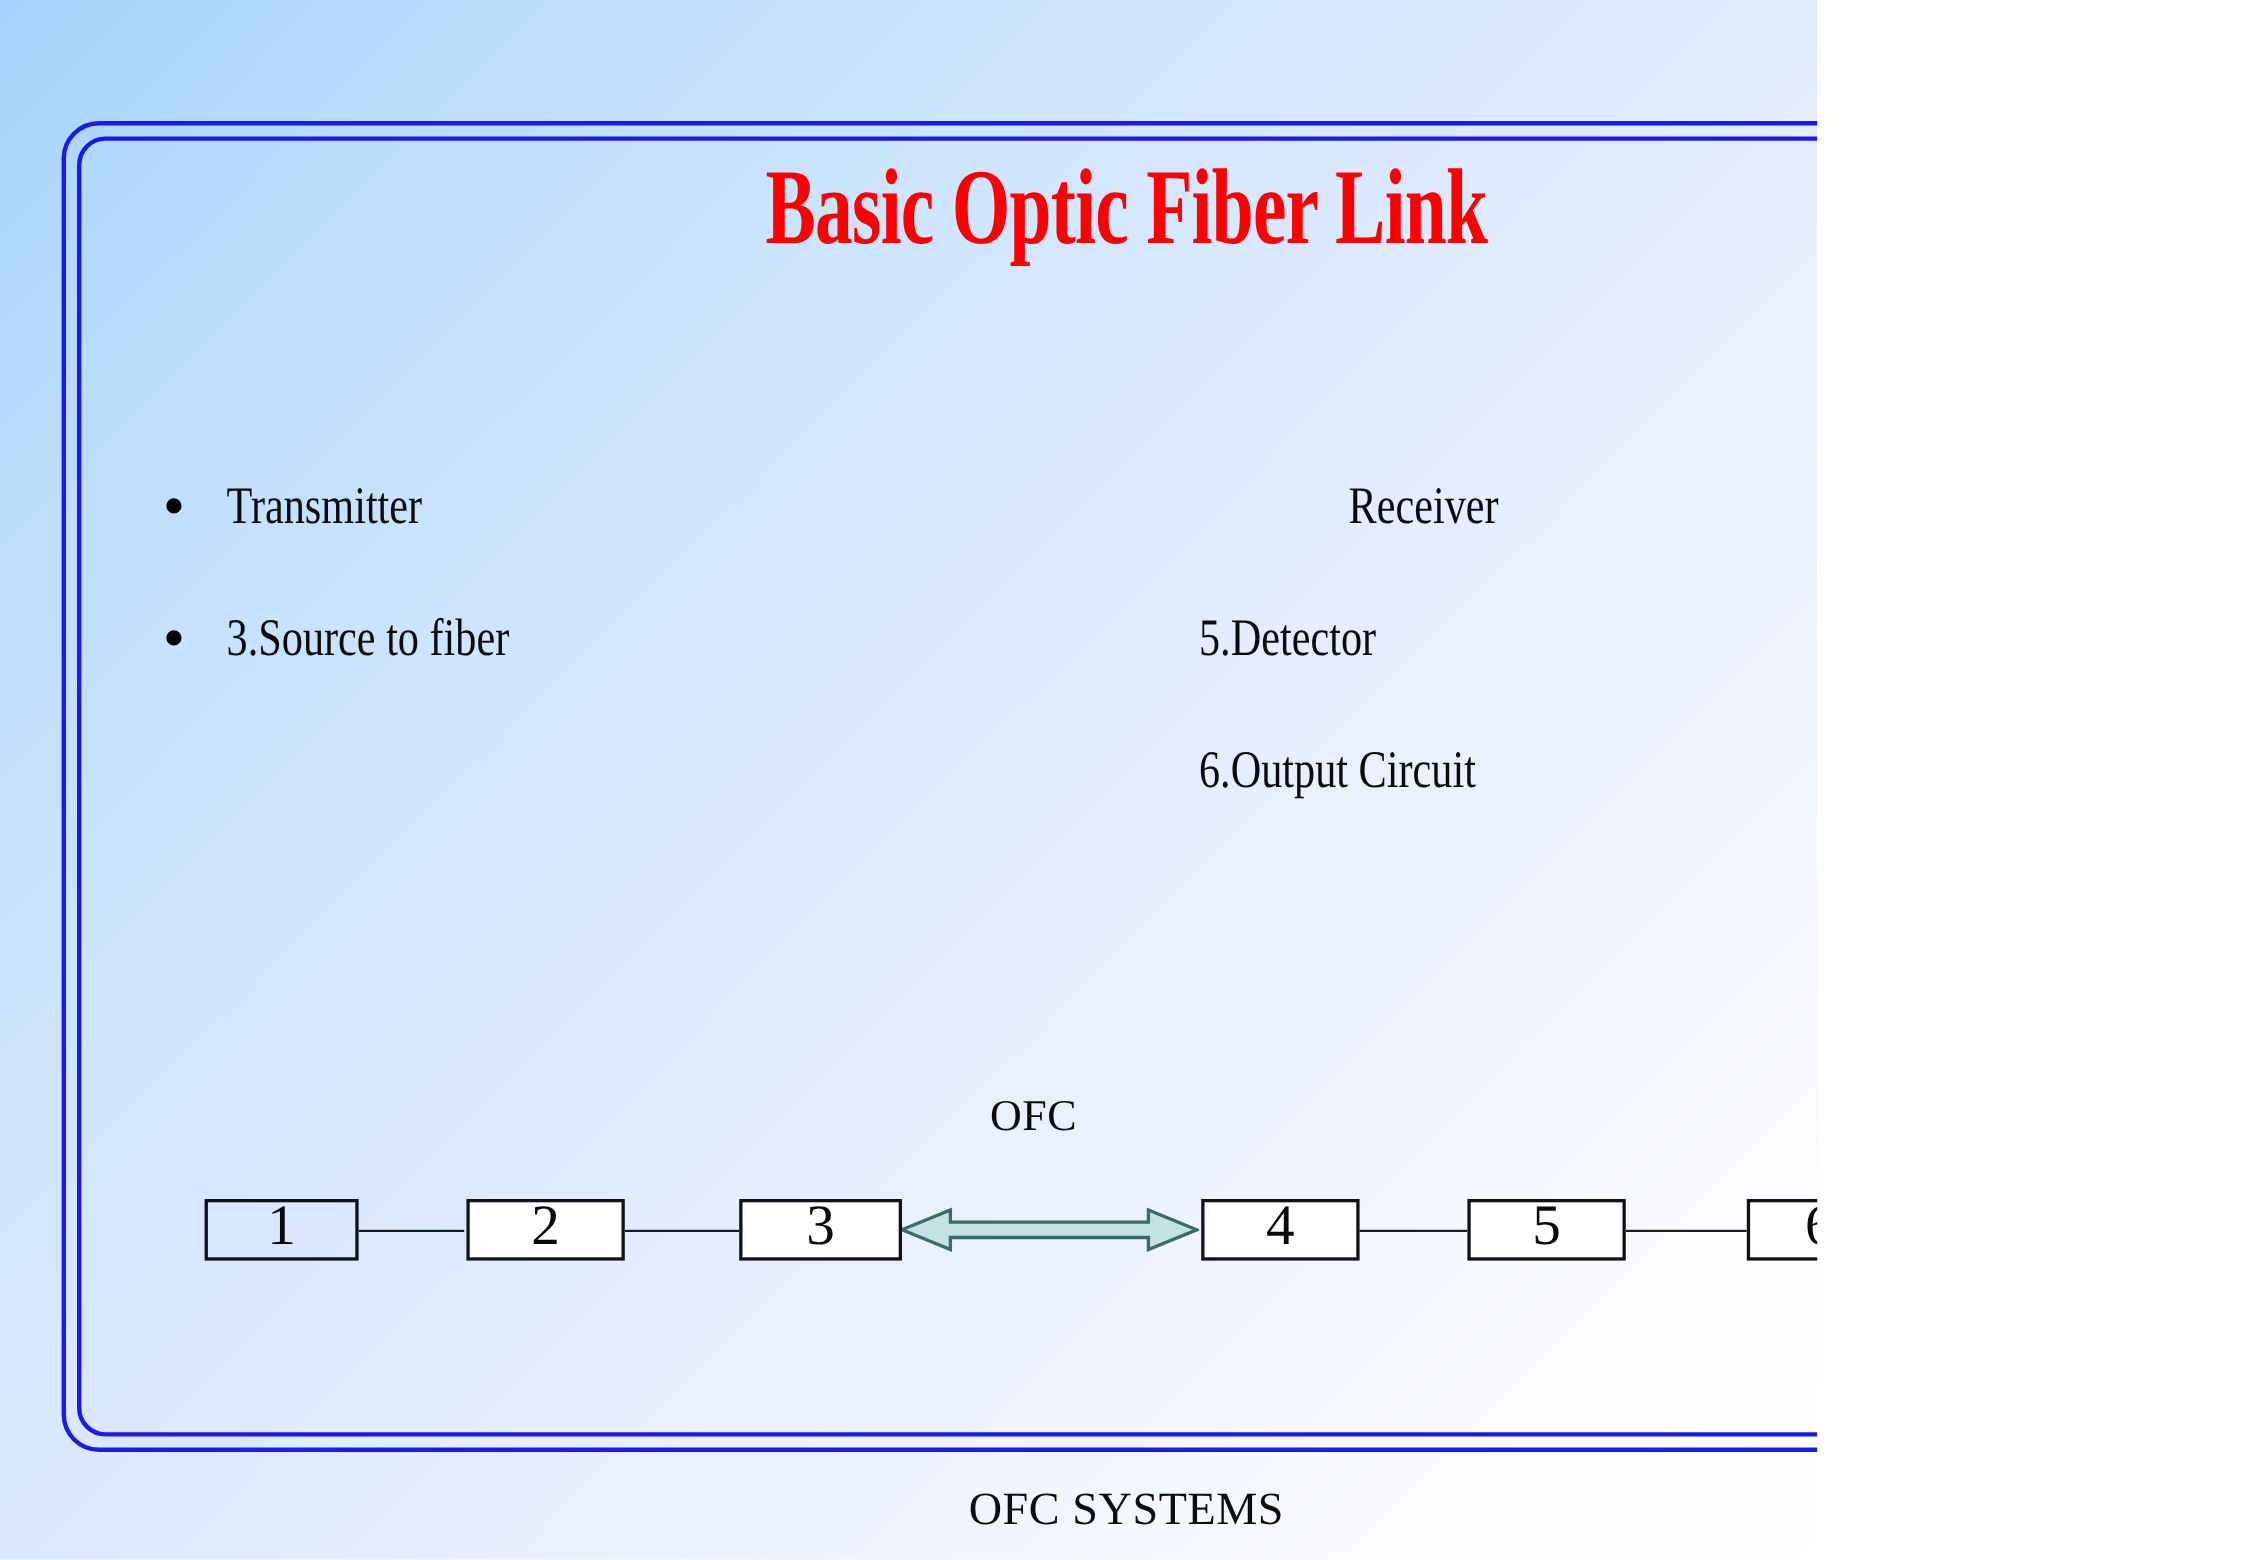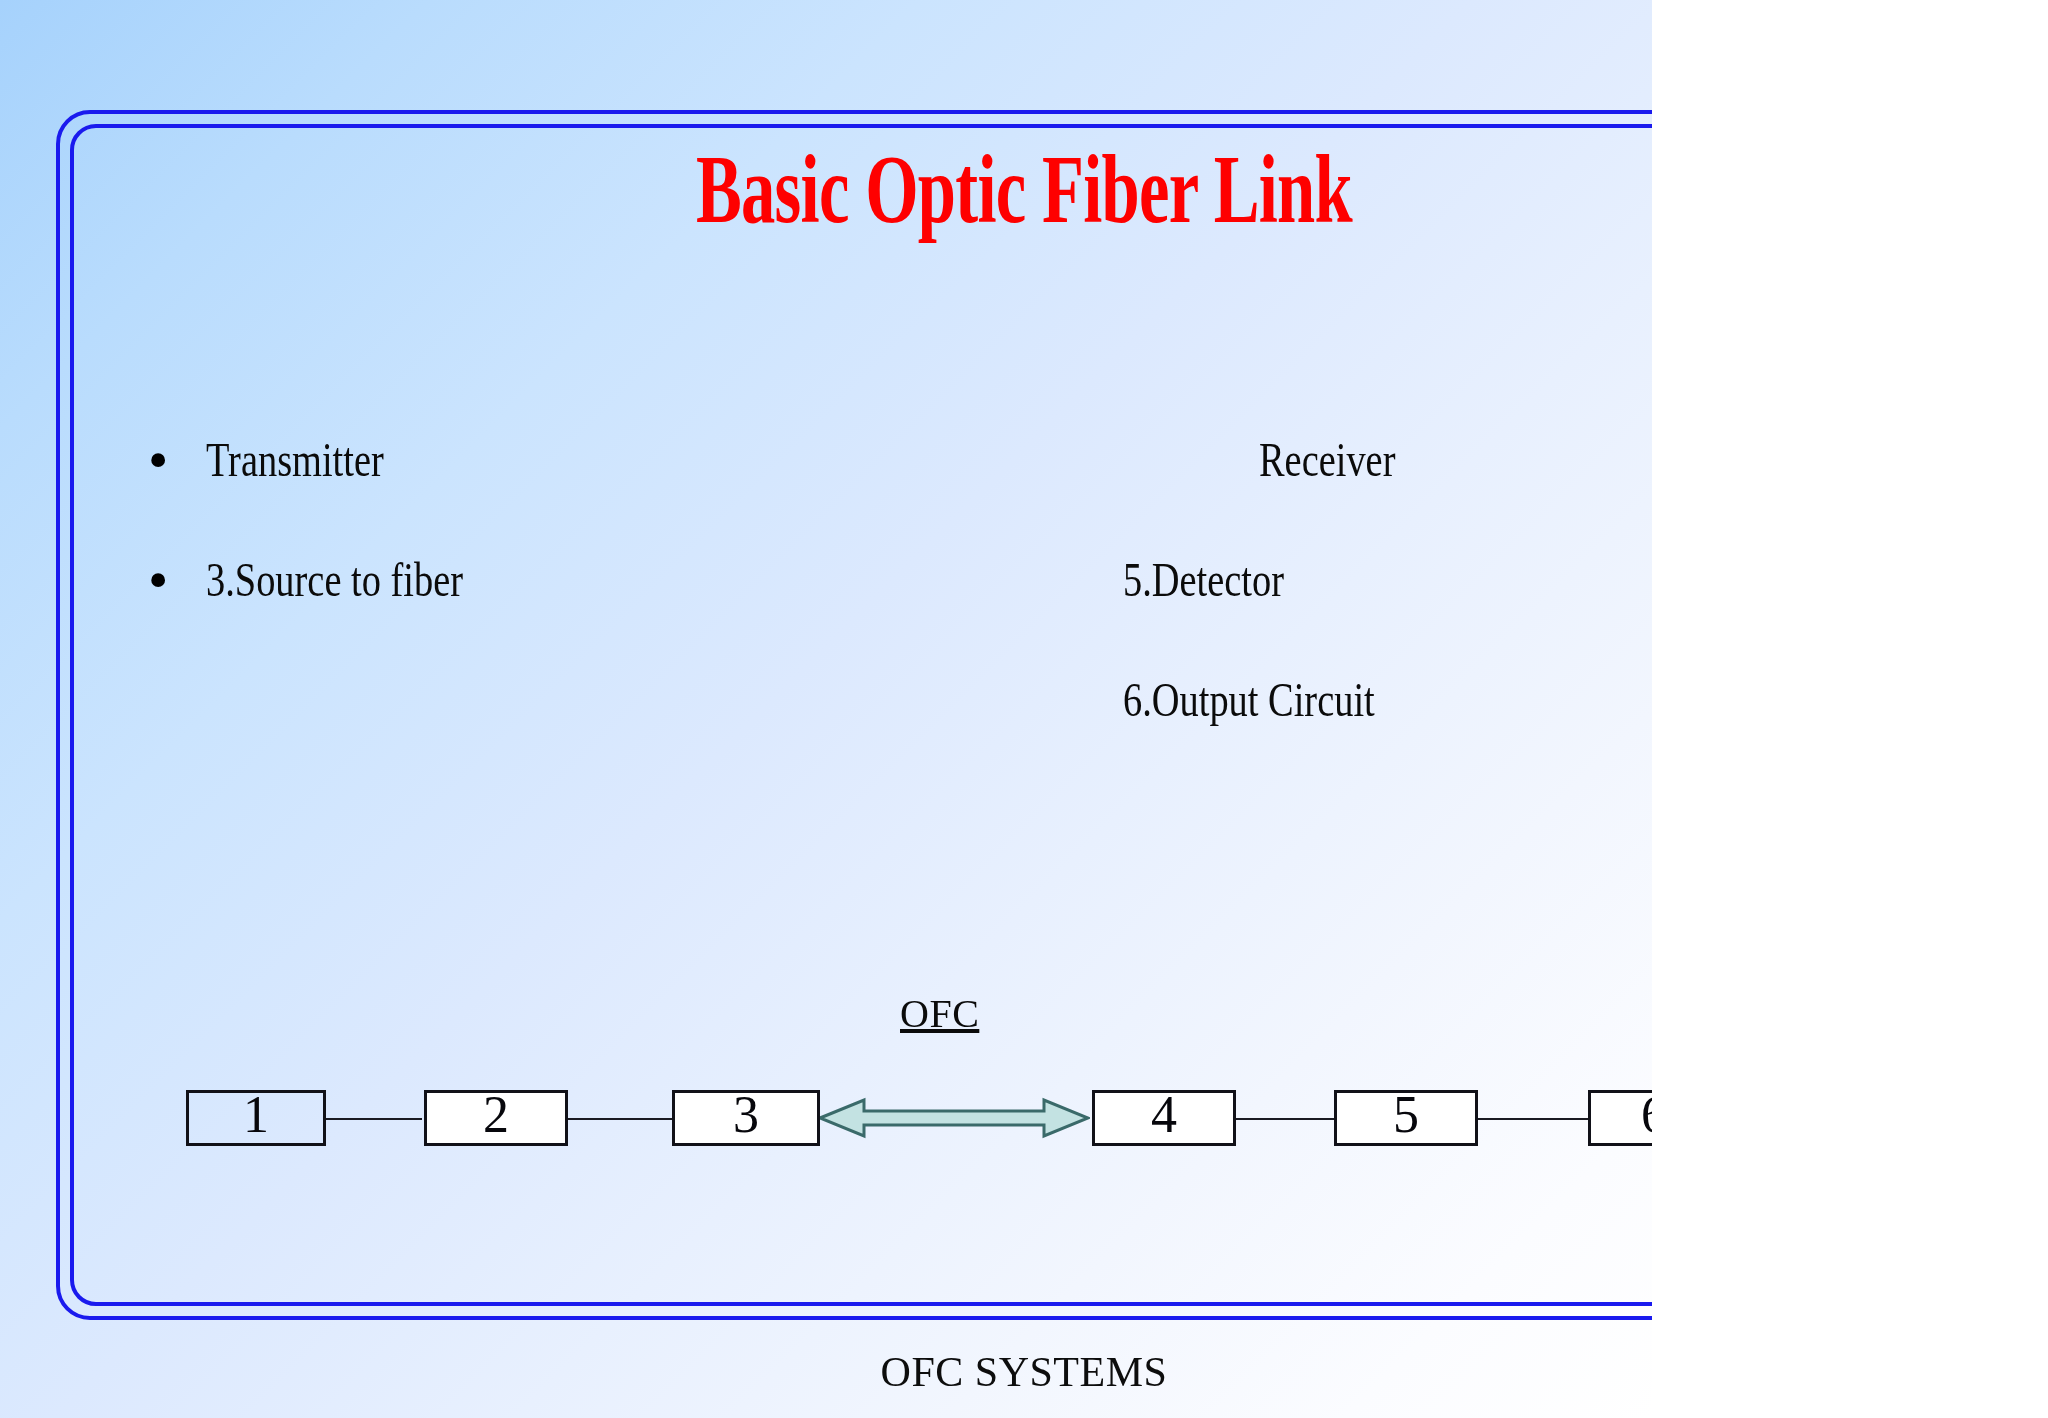--- a/index.html
+++ b/index.html
@@ -72,21 +72,21 @@
   .col {
     position: absolute;
     font-family: "Liberation Serif", serif;
     font-weight: 400;
     color: #0b0b0b;
     font-size: 48px;
     line-height: 120px;
     white-space: nowrap;
   }
   .col-left  { left: 148px; top: 400px; }
-  .col-right { left: 1090px; top: 400px; margin-left: 33px; }
+  .col-right { left: 1090px; top: 400px; }
 
   .row {
     height: 120px;
     display: flex;
     align-items: center;
   }
   .bullet {
     width: 58px;
     flex: 0 0 58px;
     font-size: 58px;
@@ -107,21 +107,20 @@
   .diagram { position: absolute; left: 0; top: 0; width: 2048px; height: 1418px; }
 
   .ofc-label {
     position: absolute;
     left: 900px;
     top: 990px;
     font-family: "Liberation Serif", serif;
     font-size: 40px;
     color: #0b0b0b;
     letter-spacing: 0.5px;
-    text-decoration: underline;
   }
 
   .node {
     position: absolute;
     height: 56px;
     border: 3px solid #111118;
     box-sizing: border-box;
     display: flex;
     align-items: center;
     justify-content: center;

